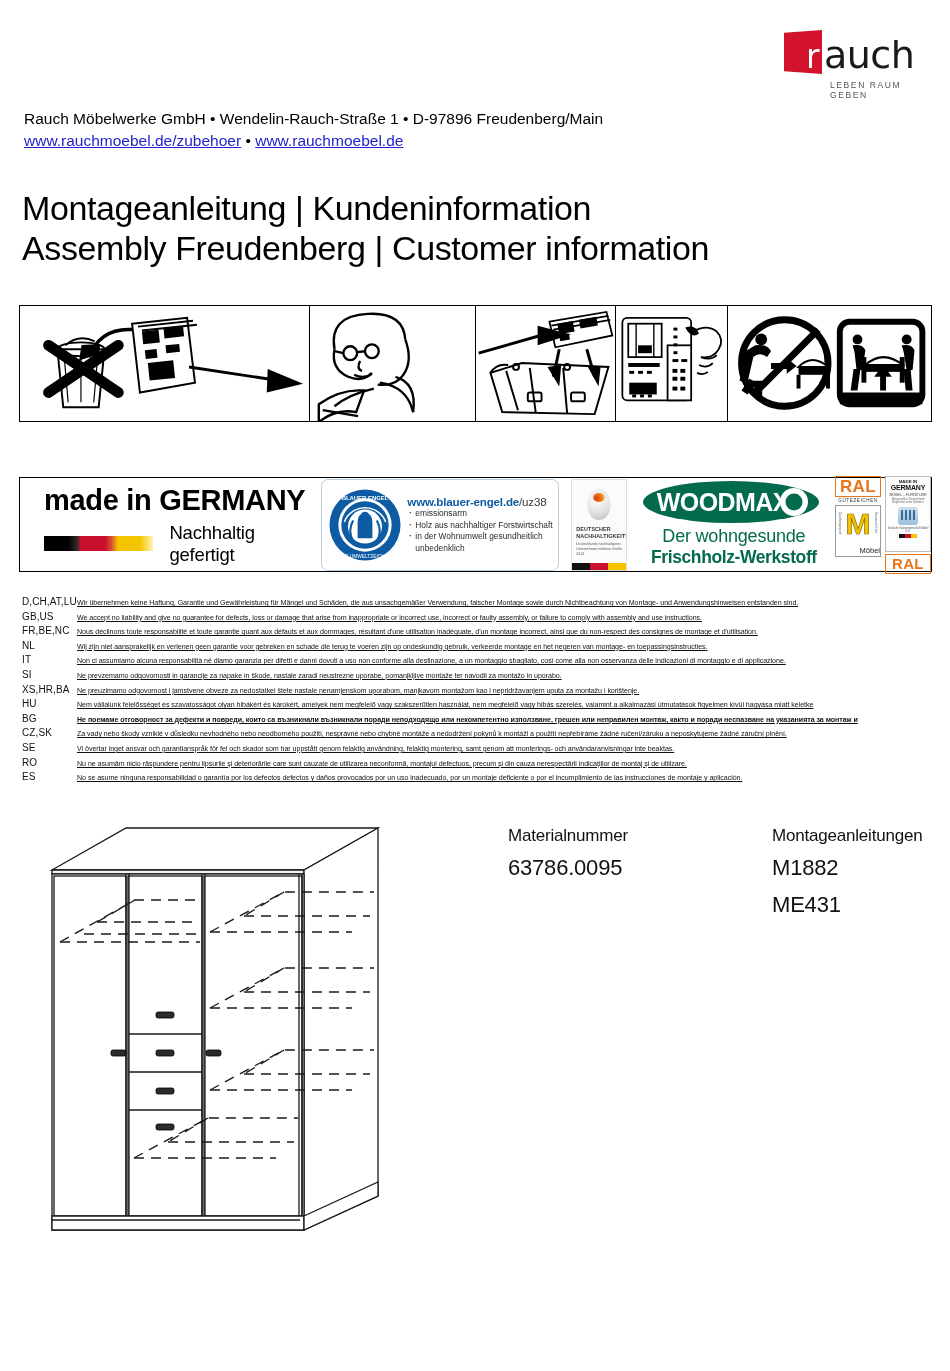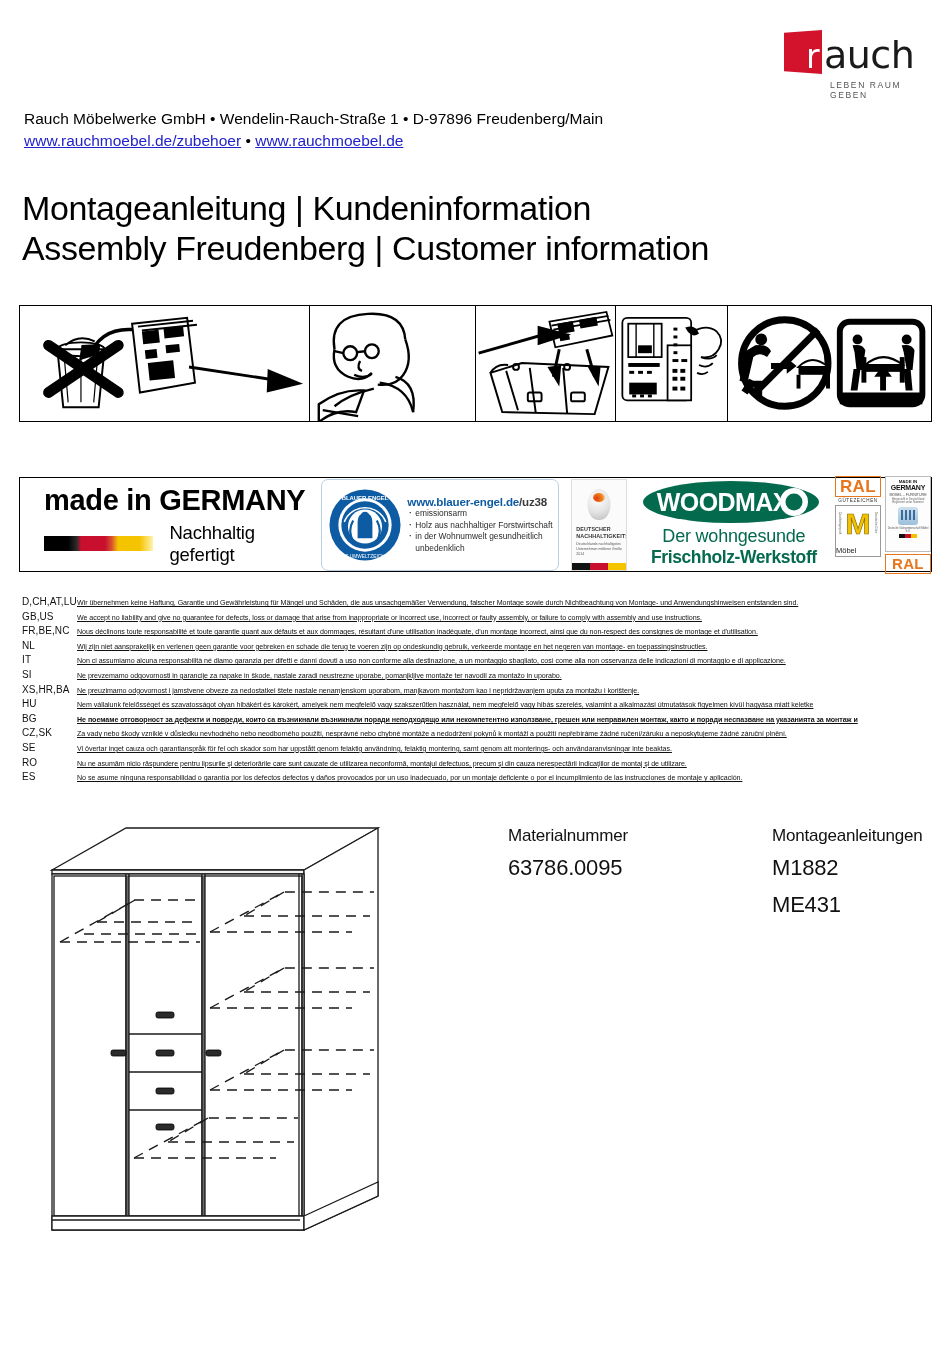--- a/index.html
+++ b/index.html
@@ -160,21 +160,21 @@
   }
   #be-seal { width: 74px; height: 74px; flex: 0 0 74px; }
   #be-text { padding-left: 5px; }
   #be-url {
     font-size: 11.6px;
     font-weight: bold;
     color: #0d5ca3;
     letter-spacing: -0.2px;
     white-space: nowrap;
   }
-  #be-url .uz { font-weight: bold; color: #3b3b3b; }
+  #be-url .uz { font-weight: normal; color: #3b3b3b; }
   .be-bullet {
     font-size: 8.4px;
     color: #2b2b2b;
     line-height: 11.5px;
     padding-left: 8px;
     position: relative;
     white-space: nowrap;
   }
   .be-bullet::before {
     content: "·";
@@ -327,21 +327,21 @@
     font-size: 30px;
     font-weight: bold;
     color: #f2c200;
     line-height: 30px;
     -webkit-text-stroke: 0.7px #8a6d00;
   }
   #ral-m-label {
     position: absolute;
     bottom: 1px; left: 0; width: 100%;
     font-size: 7.5px;
-    text-align: left;
+    text-align: right;
     color: #222;
   }
   .ral-side-text {
     position: absolute;
     font-size: 3.2px;
     color: #666;
     writing-mode: vertical-rl;
     top: 6px;
   }
   #ral-made {
@@ -801,21 +801,21 @@
   <div class="legal-row bold">
       <div class="legal-code">BG</div>
       <div class="legal-text">Не поемаме отговорност за дефекти и повреди, които са възникнали възникнали поради неподходящо или некомпетентно използване, грешен или неправилен монтаж, както и поради неспазване на указанията за монтаж и</div>
     </div>
   <div class="legal-row">
       <div class="legal-code">CZ,SK</div>
       <div class="legal-text">Za vady nebo škody vzniklé v důsledku nevhodného nebo neodborného použití, nesprávné nebo chybné montáže a nedodržení pokynů k montáži a použití nepřebíráme žádné ručení/záruku a neposkytujeme žádné záruční plnění.</div>
     </div>
   <div class="legal-row">
       <div class="legal-code">SE</div>
-      <div class="legal-text">Vi övertar inget cauza och garantianspråk för fel och skador som har uppstått genom felaktig användning, felaktig montering, samt genom att monterings- och användaranvisningar inte beaktas.</div>
+      <div class="legal-text">Vi övertar inget ansvar och garantianspråk för fel och skador som har uppstått genom felaktig användning, felaktig montering, samt genom att monterings- och användaranvisningar inte beaktas.</div>
     </div>
   <div class="legal-row">
       <div class="legal-code">RO</div>
       <div class="legal-text">Nu ne asumăm nicio răspundere pentru lipsurile şi deteriorările care sunt cauzate de utilizarea neconformă, montajul defectuos, precum şi din cauza nerespectării indicaţiilor de montaj şi de utilizare.</div>
     </div>
   <div class="legal-row">
       <div class="legal-code">ES</div>
       <div class="legal-text">No se asume ninguna responsabilidad o garantía por los defectos defectos y daños provocados por un uso inadecuado, por un montaje deficiente o por el incumplimiento de las instrucciones de montaje y aplicación.</div>
     </div>
 </div>

